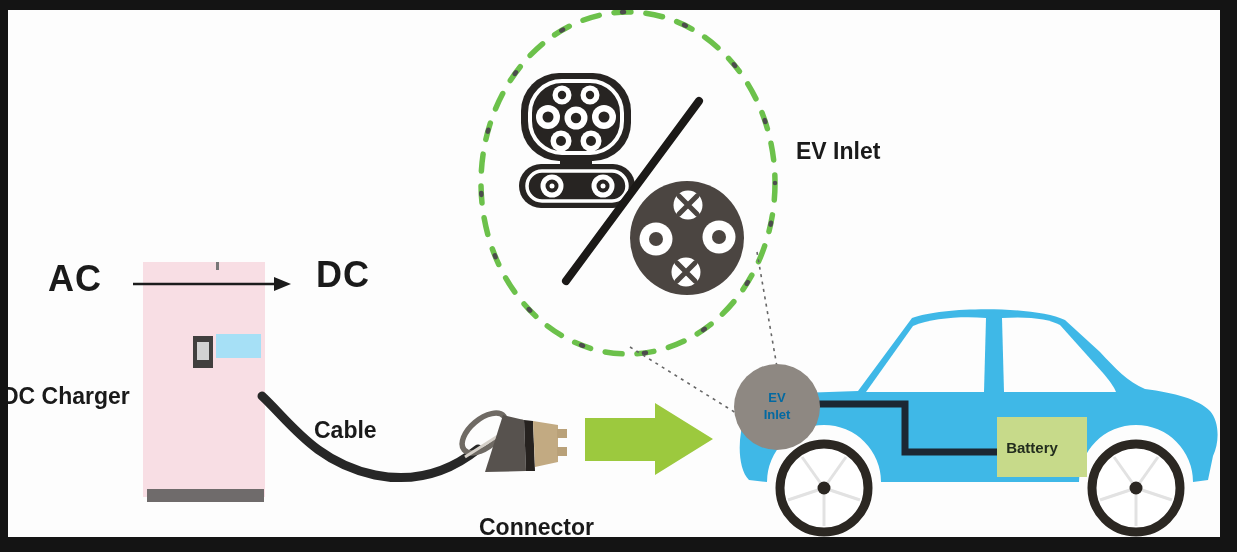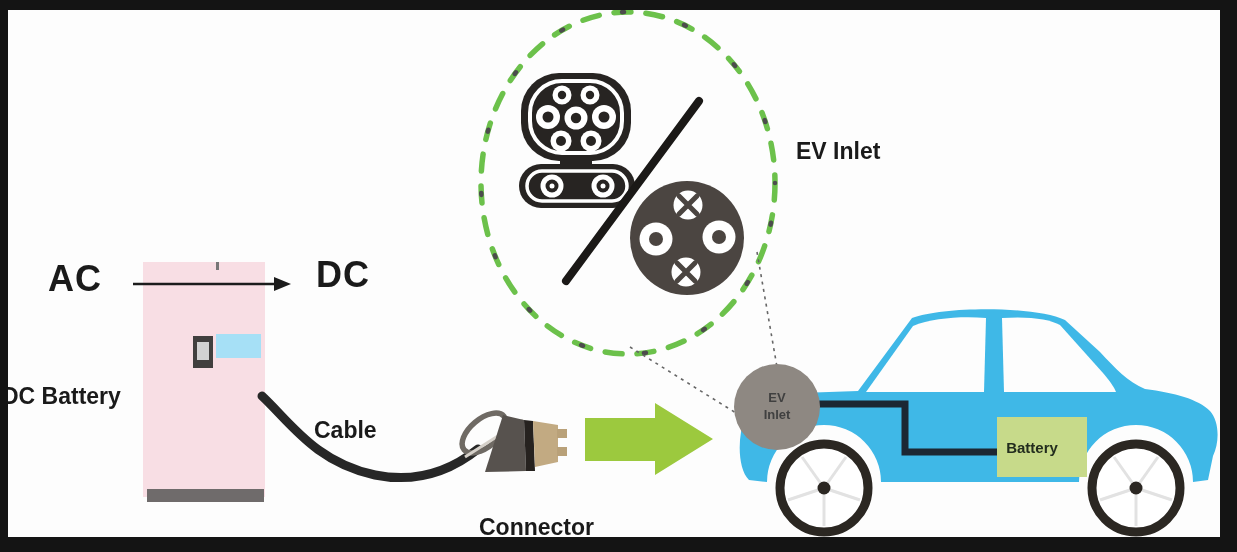--- a/index.html
+++ b/index.html
@@ -13,21 +13,21 @@
     background:#fdfdfd; overflow:hidden;
   }
   #scene { position:absolute; left:-8px; top:-10px; width:1237px; height:552px; }
   .lbl { position:absolute; font-weight:700; white-space:nowrap; }
   .lbl-big { font-size:36px; font-weight:600; letter-spacing:1px;text-align:right; }
   .lbl-med { font-size:23px; }
   .lbl-charger { font-size:23px; }
   #inlet-badge-text {
     position:absolute; left:729px; top:380px; width:80px;
     text-align:center; font-size:13px; font-weight:700;
-    line-height:1.3; color:#404040;
+    line-height:1.3; color:#0369a1;
   }
   #battery-label-box {
     position:absolute; left:989px; top:407px; width:70px; height:60px;
     display:flex; align-items:center; justify-content:center;
     font-size:15px; font-weight:700; color:#232d1e;
   }
 </style>
 </head>
 <body>
 
@@ -167,21 +167,21 @@
           <circle r="6.5" fill="#2b2722"></circle>
         </g>
         <path d="M 818 404 L 905 404 L 905 452 L 997 452" fill="none" stroke="#1c2733" stroke-width="7"></path>
         <rect x="997" y="417" width="90" height="60" fill="#c7da8a"></rect>
         <circle cx="777" cy="407" r="43" fill="#8e8882"></circle>
       </g>
     </svg>
 
     <div class="lbl lbl-big" style="left:40px; top:248px;">AC</div>
     <div class="lbl lbl-big" style="left:308px; top:244px;">DC</div>
-    <div class="lbl lbl-charger" style="left:-6px; top:373px;">DC Battery</div>
+    <div class="lbl lbl-charger" style="left:-6px; top:373px;">DC Charger</div>
     <div class="lbl lbl-med" style="left:306px; top:407px;">Cable</div>
     <div class="lbl lbl-med" style="left:459px; top:504px;margin-left:12px;">Connector</div>
     <div class="lbl lbl-med" style="left:788px; top:128px;">EV Inlet</div>
 
     <div id="inlet-badge-text">
       <div>EV</div>
       <div>Inlet</div>
     </div>
 
     <div id="battery-label-box">

